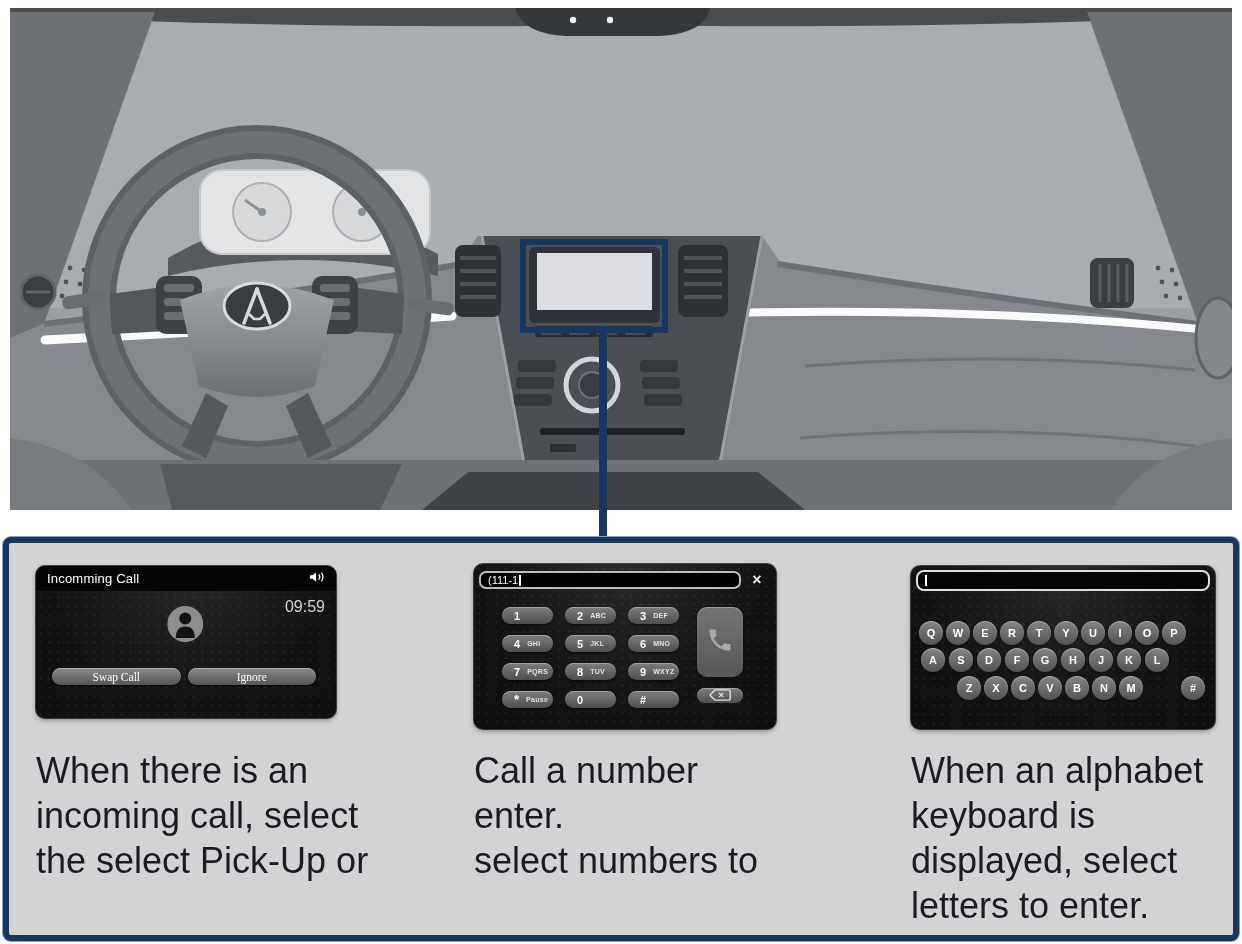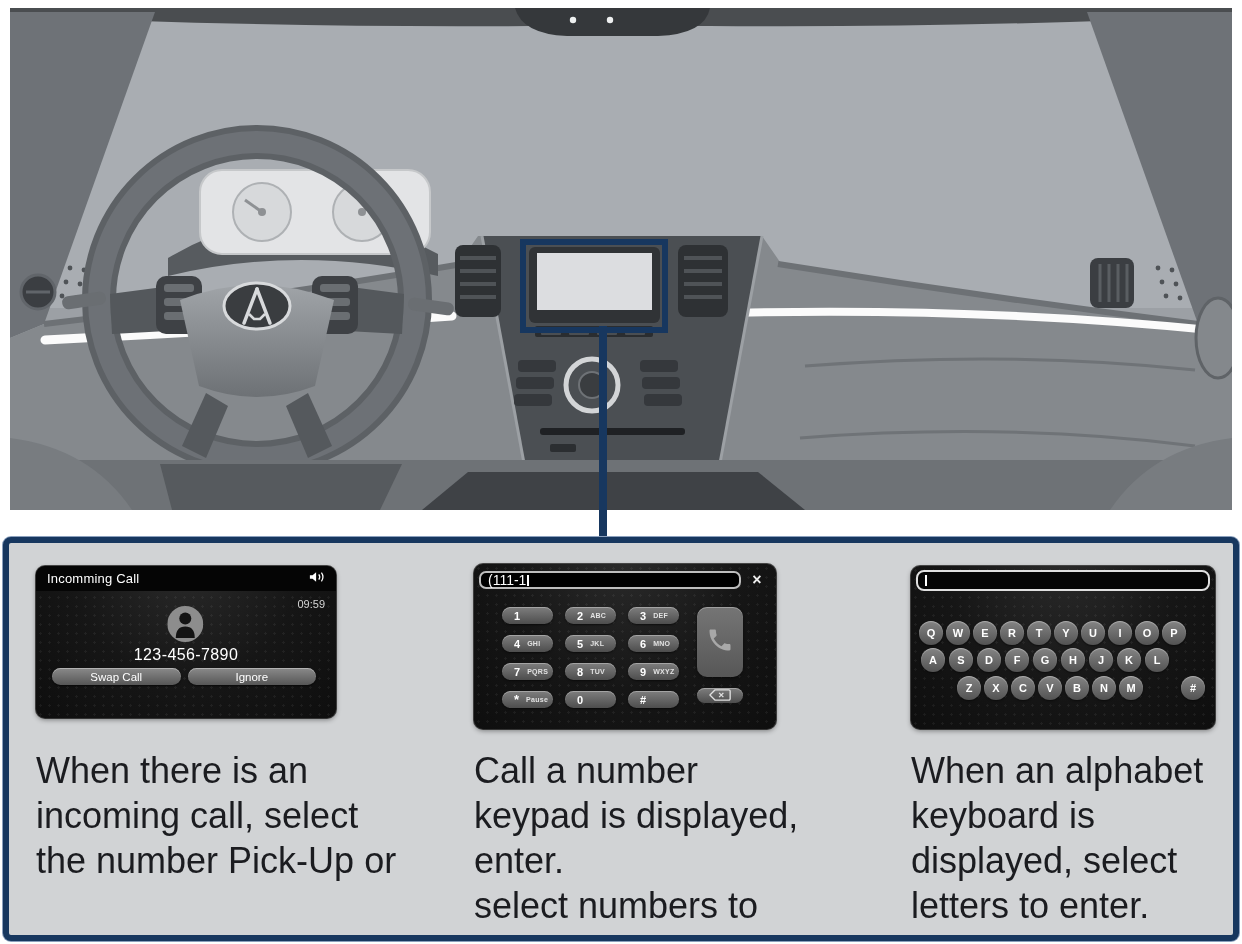--- a/index.html
+++ b/index.html
@@ -37,37 +37,37 @@
   }
 
   
   .screen1 { left:36px; top:566px; width:300px; height:152px; }
   .sc1-header {
     height:25px; background:#050505; border-radius:9px 9px 0 0;
     display:flex; align-items:center; justify-content:space-between;
     padding:0 11px; color:#fff; font-size:13px; letter-spacing:.2px;
   }
   .sc1-body { position:relative; height:107px; }
-  .sc1-time { position:absolute; top:7px; right:11px; font-size:11px; color:#d5d5d5; }
+  .sc1-time { position:absolute; top:7px; right:11px; font-size:16px; color:#d5d5d5; }
   .avatar { position:absolute; left:50%; top:15px; transform:translateX(-52%); width:36px; height:36px; }
   .sc1-number { position:absolute; top:55px; width:100%; text-align:center; color:#fff; font-size:16px; letter-spacing:.4px; }
   .sc1-buttons { position:absolute; bottom:13px; left:16px; right:20px; display:flex; gap:7px; }
   .pill-btn {
-    flex:1; height:17px; border-radius:9px; border:0; font-family:Liberation Sans, sans-serif;
+    flex:1; height:17px; border-radius:9px; border:0; font-family:Liberation Serif, serif;
     background:linear-gradient(#8a8a8a,#565656);
     box-shadow:inset 0 1px 0 rgba(255,255,255,.35), 0 1px 2px rgba(0,0,0,.6);
     color:#fff; font-size:11.5px; display:flex; align-items:center; justify-content:center;text-align:center;
   }
 
   
   .screen2 { left:474px; top:564px; width:302px; height:165px; }
   .sc2-field {
     position:absolute; left:5px; top:7px; width:262px; height:18px; box-sizing:border-box;
     background:#000; border:2px solid #bdbdbd; border-radius:7px;
-    display:flex; align-items:center; padding-left:7px; color:#fff; font-size:14px;
+    display:flex; align-items:center; padding-left:7px; color:#fff; font-size:11px;
   }
   .cursor { display:inline-block; width:2px; height:11px; background:#fff; margin-left:1px; }
   .sc2-close {
     position:absolute; top:7px; right:8px; width:22px; height:18px;
     display:flex; align-items:center; justify-content:center;
     color:#f0f0f0; font-size:16px; font-weight:bold;
   }
   .sc2-grid {
     position:absolute; left:28px; top:43px;
     display:grid; grid-template-columns:repeat(3,51px); grid-auto-rows:17px;
@@ -300,21 +300,20 @@
     </div>
     <div class="sc1-body">
       <span class="sc1-time">09:59</span>
       <span class="avatar">
         <svg width="36" height="36" viewBox="0 0 36 36">
           <circle cx="18" cy="18" r="18" fill="#8d8d8d"></circle>
           <circle cx="18" cy="12.5" r="6" fill="#141414"></circle>
           <path d="M8.5 32 Q8.5 20.5 18 20.5 Q27.5 20.5 27.5 32 Z" fill="#141414"></path>
         </svg>
       </span>
-      <div class="sc1-number">123-456-7890</div>
       <div class="sc1-buttons">
         <button class="pill-btn">Swap Call</button>
         <button class="pill-btn">Ignore</button>
       </div>
     </div>
   </div>
 
   <div class="screen screen2">
     <div class="sc2-field">
       <span>(111-1</span>
@@ -423,25 +422,24 @@
       <div class="kb-key">B</div>
       <div class="kb-key">N</div>
       <div class="kb-key">M</div>
     </div>
     <div class="kb-key kb-hash">#</div>
   </div>
 
   <div class="caption cap1">
     <div class="cap-line">When there is an</div>
     <div class="cap-line">incoming call, select</div>
-    <div class="cap-line">the number Pick-Up or</div>
+    <div class="cap-line">the select Pick-Up or</div>
   </div>
   <div class="caption cap2">
     <div class="cap-line">Call a number</div>
-    <div class="cap-line">keypad is displayed,</div>
     <div class="cap-line">enter.</div>
     <div class="cap-line">select numbers to</div>
   </div>
   <div class="caption cap3">
     <div class="cap-line">When an alphabet</div>
     <div class="cap-line">keyboard is</div>
     <div class="cap-line">displayed, select</div>
     <div class="cap-line">letters to enter.</div>
   </div>
 

